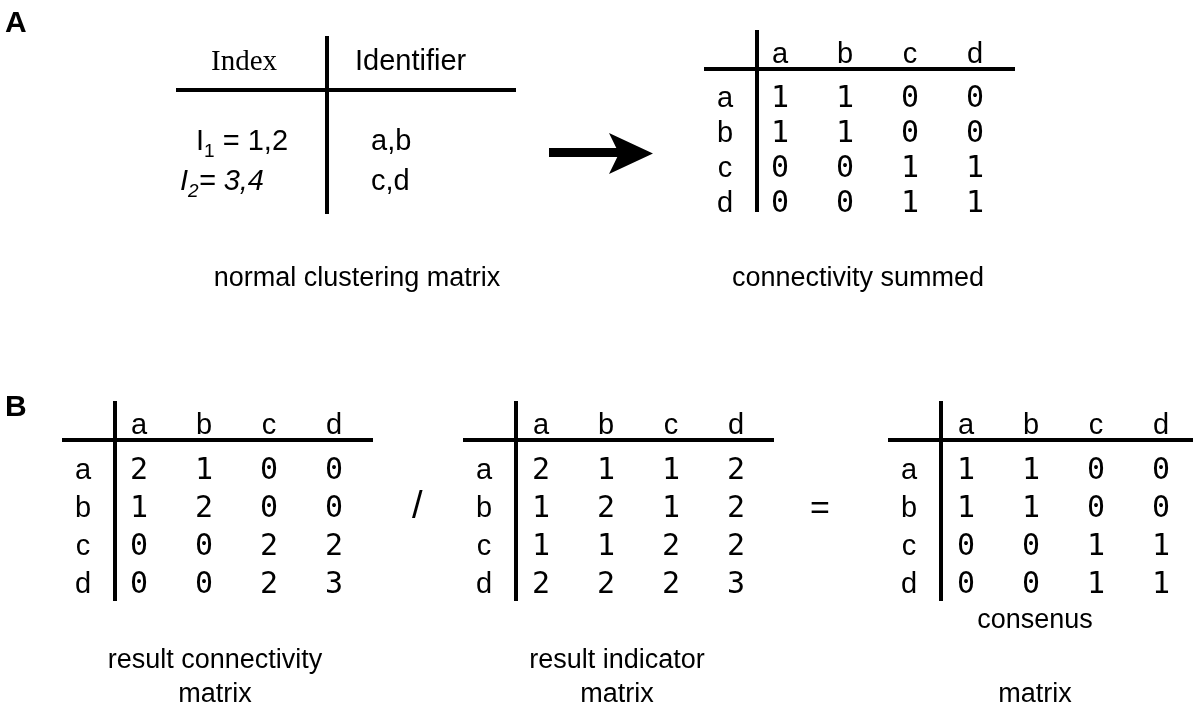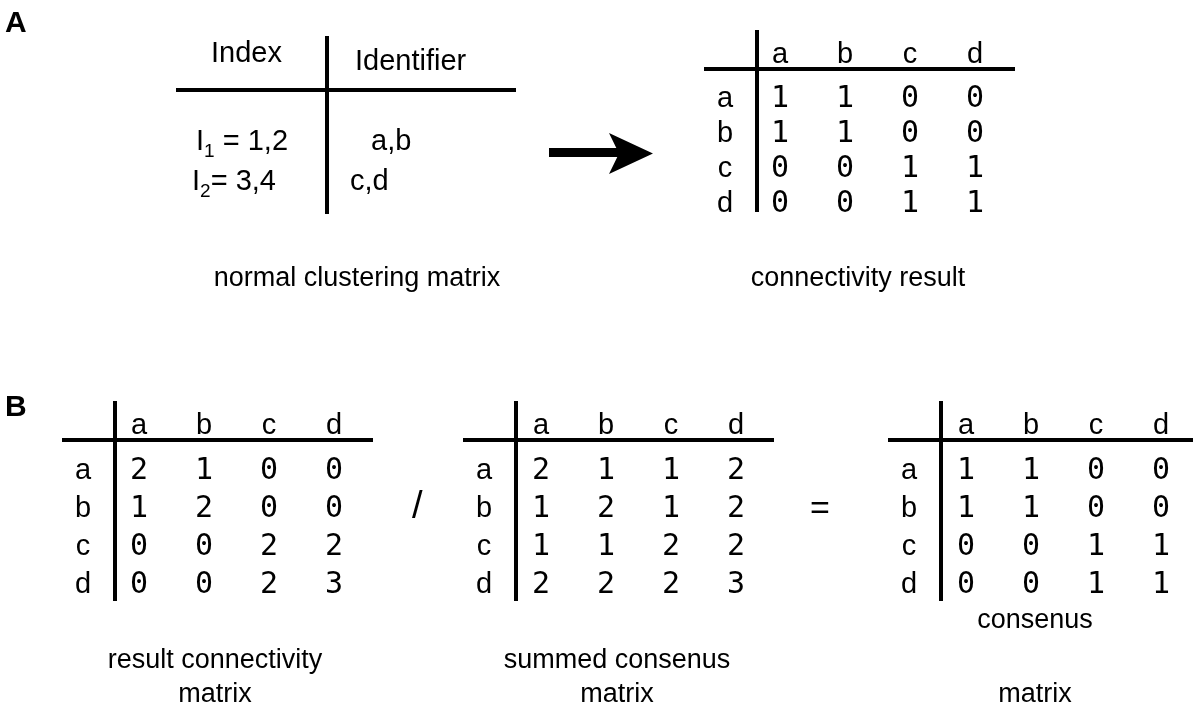--- a/index.html
+++ b/index.html
@@ -38,31 +38,31 @@
   .arrow{position:absolute;}
 </style>
 </head>
 <body>
 
 <div class="fig">
 
   <div class="panel-letter" style="left:5px;top:7px;">A</div>
 
   <div>
-    <div class="idx-head" style="left:211px;top:38px;">Index</div>
+    <div class="idx-head" style="left:211px;top:46px;font-family:Liberation Serif, serif;">Index</div>
     <div class="idx-head" style="left:355px;top:46px;">Identifier</div>
 
     <div class="hrule" style="left:176px;top:88px;width:340px;"></div>
     <div class="vrule" style="left:325px;top:36px;height:178px;"></div>
 
     <div class="idx-cell" style="left:196px;top:126px;text-align:right;"><span>I</span><sub>1</sub><span> = 1,2</span></div>
     <div class="idx-cell" style="left:371px;top:126px;">a,b</div>
 
-    <div class="idx-cell" style="left:192px;top:166px;"><span>I</span><sub>2</sub><span>= 3,4</span></div>
-    <div class="idx-cell" style="left:350px;top:166px;">c,d</div>
+    <div class="idx-cell" style="left:180px;top:166px;font-style:italic;"><span>I</span><sub>2</sub><span>= 3,4</span></div>
+    <div class="idx-cell" style="left:371px;top:166px;">c,d</div>
 
     <div class="caption" style="left:157px;top:262px;width:400px;">normal clustering matrix</div>
   </div>
 
   <div class="arrow" style="left:549px;top:128px;">
     <svg width="110" height="52" viewBox="0 0 110 52" xmlns="http://www.w3.org/2000/svg">
       <rect x="0" y="20" width="72" height="9" fill="#000"></rect>
       <path d="M 60 5 L 104 25.5 L 60 46 L 70 25.5 Z" fill="#000"></path>
     </svg>
   </div>
@@ -94,21 +94,21 @@
     <div class="m-cell" style="left:763px;top:152px;">0</div>
     <div class="m-cell" style="left:828px;top:152px;">0</div>
     <div class="m-cell" style="left:893px;top:152px;">1</div>
     <div class="m-cell" style="left:958px;top:152px;">1</div>
 
     <div class="m-cell" style="left:763px;top:187px;">0</div>
     <div class="m-cell" style="left:828px;top:187px;">0</div>
     <div class="m-cell" style="left:893px;top:187px;">1</div>
     <div class="m-cell" style="left:958px;top:187px;">1</div>
 
-    <div class="caption" style="left:708px;top:262px;width:300px;">connectivity result</div>
+    <div class="caption" style="left:708px;top:262px;width:300px;">connectivity summed</div>
   </div>
 
   <div class="panel-letter" style="left:5px;top:391px;">B</div>
 
   <div class="matrix">
     <div class="m-colhead" style="left:122px;top:410px;">a</div>
     <div class="m-colhead" style="left:187px;top:410px;">b</div>
     <div class="m-colhead" style="left:252px;top:410px;">c</div>
     <div class="m-colhead" style="left:317px;top:410px;">d</div>
 
@@ -173,21 +173,21 @@
     <div class="m-cell" style="left:524px;top:530px;">1</div>
     <div class="m-cell" style="left:589px;top:530px;">1</div>
     <div class="m-cell" style="left:654px;top:530px;">2</div>
     <div class="m-cell" style="left:719px;top:530px;">2</div>
 
     <div class="m-cell" style="left:524px;top:568px;">2</div>
     <div class="m-cell" style="left:589px;top:568px;">2</div>
     <div class="m-cell" style="left:654px;top:568px;">2</div>
     <div class="m-cell" style="left:719px;top:568px;">3</div>
 
-    <div class="caption" style="left:447px;top:644px;width:340px;">summed consenus</div>
+    <div class="caption" style="left:447px;top:644px;width:340px;">result indicator</div>
     <div class="caption" style="left:447px;top:678px;width:340px;">matrix</div>
   </div>
 
   <div class="op" style="left:810px;top:490px;">=</div>
 
   <div class="matrix">
     <div class="m-colhead" style="left:949px;top:410px;">a</div>
     <div class="m-colhead" style="left:1014px;top:410px;">b</div>
     <div class="m-colhead" style="left:1079px;top:410px;">c</div>
     <div class="m-colhead" style="left:1144px;top:410px;">d</div>

